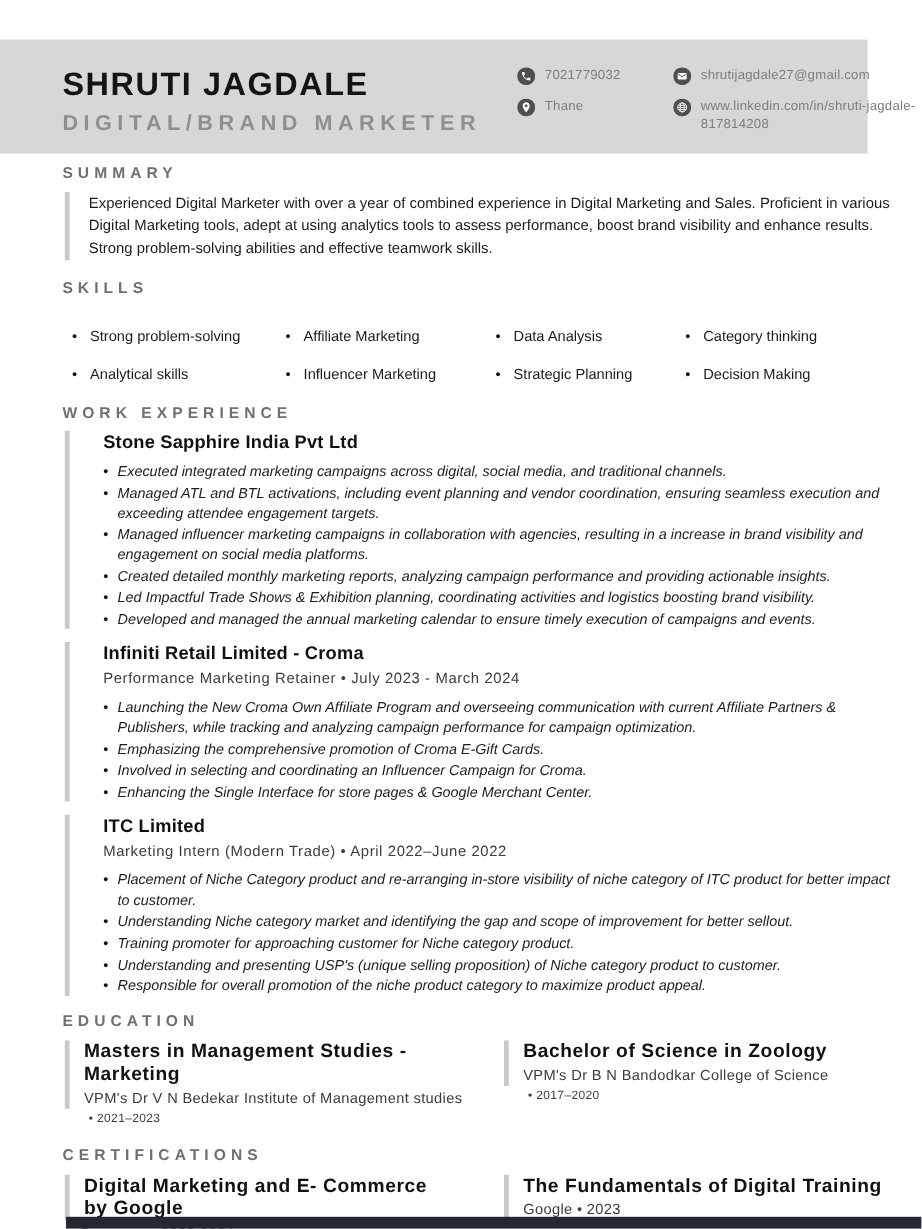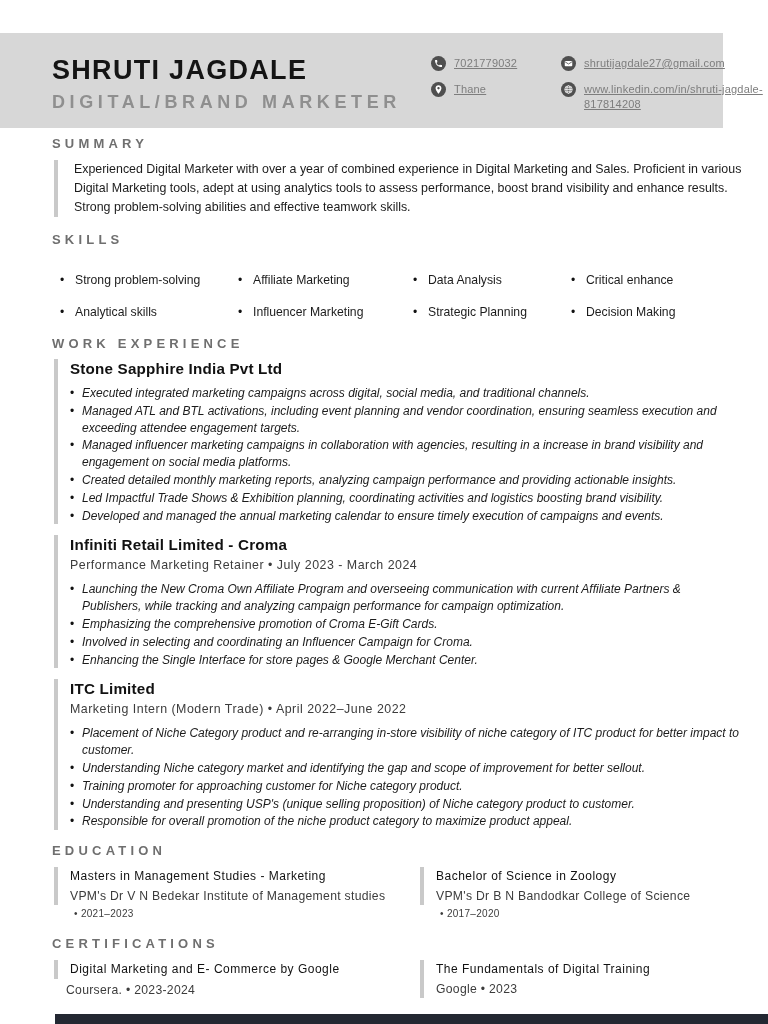--- a/index.html
+++ b/index.html
@@ -34,21 +34,21 @@
     position:absolute; left:431px; top:23px;
     display:grid; grid-template-columns:112px 214px;
     grid-template-rows:auto auto; grid-auto-flow:column;
     column-gap:18px; row-gap:11px;
   }
   .contact{display:flex; align-items:flex-start; gap:8px;}
   .cicon{width:15px; height:15px; flex:0 0 15px; display:inline-block;}
   .cicon svg{width:15px; height:15px; display:block;}
   .ctext{
     font-size:11px; color:var(--muted-text); line-height:15px;
-    letter-spacing:0.2px; max-width:198px;text-decoration:underline;
+    letter-spacing:0.2px; max-width:198px;
   }
 
   
   main{position:absolute; top:116px; left:0; width:768px; padding:20px 22px 0 52px;}
   h2.sec{
     font-size:13px; font-weight:700; letter-spacing:4.2px;
     color:var(--heading); line-height:15px;
   }
   .ruled{border-left:4px solid var(--accent-bar);}
 
@@ -61,36 +61,36 @@
   .sec-skills{margin-top:15px;}
   .skills-grid{
     margin-top:26px; padding-left:8px;
     display:grid; grid-template-columns:178px 175px 158px auto;
     grid-template-rows:auto auto; grid-auto-flow:column; row-gap:17px;
   }
   .skill-item{font-size:12.2px; line-height:15px; position:relative; padding-left:15px;}
   .skill-item::before{content:"•"; position:absolute; left:0; color:#111;}
 
   .sec-work{margin-top:16px;}
-  .job{margin:8px 4px 11px 2px; padding-left:12px;}
+  .job{margin:8px 4px 11px 2px; padding-left:28px;}
   .job-company{font-size:15.2px; font-weight:700; color:#111; line-height:19px; letter-spacing:0.2px;}
   .job-meta{margin-top:3px; font-size:12.4px; color:var(--sub-text); letter-spacing:0.5px; line-height:17px;}
   .bullets{list-style:none; margin-top:7px; padding-left:12px;}
   .bullets li{
     position:relative; font-style:italic; font-size:12px;
     line-height:16.8px; margin-bottom:1px; color:var(--body-text); max-width:672px;
   }
   .bullets li::before{content:"•"; position:absolute; left:-12px; font-style:normal; color:#111;}
 
   .sec-edu{margin-top:13px;}
   .two-col{display:flex; margin-top:9px;}
   .col-left{width:366px; flex:0 0 366px;}
   .col-right{flex:1;}
   .item-box{padding-left:12px; margin-left:2px;}
-  .item-title{font-size:12px; font-weight:400; color:#111; letter-spacing:0.5px; line-height:19px;}
+  .item-title{font-size:16px; font-weight:700; color:#111; letter-spacing:0.5px; line-height:19px;}
   .item-sub{margin-top:2px; font-size:12.2px; color:var(--sub-text); letter-spacing:0.3px; line-height:17px;}
   .item-year{margin:3px 0 0 22px; font-size:10px; color:var(--sub-text); letter-spacing:0.3px;}
   .item-meta-out{margin:4px 0 0 14px; font-size:12.2px; color:var(--sub-text); letter-spacing:0.3px;}
   .cert-title-narrow{max-width:300px;}
 
   .sec-cert{margin-top:17px;}
 
   
   .footer-bar{
     position:absolute; left:55px; right:0; bottom:0; height:10px;
@@ -167,21 +167,21 @@
         <div class="skill-item"><span>Analytical skills</span></div>
 
         <div class="skill-item"><span>Affiliate Marketing</span></div>
 
         <div class="skill-item"><span>Influencer Marketing</span></div>
 
         <div class="skill-item"><span>Data Analysis</span></div>
 
         <div class="skill-item"><span>Strategic Planning</span></div>
 
-        <div class="skill-item"><span>Critical enhance</span></div>
+        <div class="skill-item"><span>Category thinking</span></div>
 
         <div class="skill-item"><span>Decision Making</span></div>
       </div>
 
     <h2 class="sec sec-work">WORK EXPERIENCE</h2>
 
     <section class="job ruled">
       <h3 class="job-company">Stone Sapphire India Pvt Ltd</h3>
       <ul class="bullets">
 

